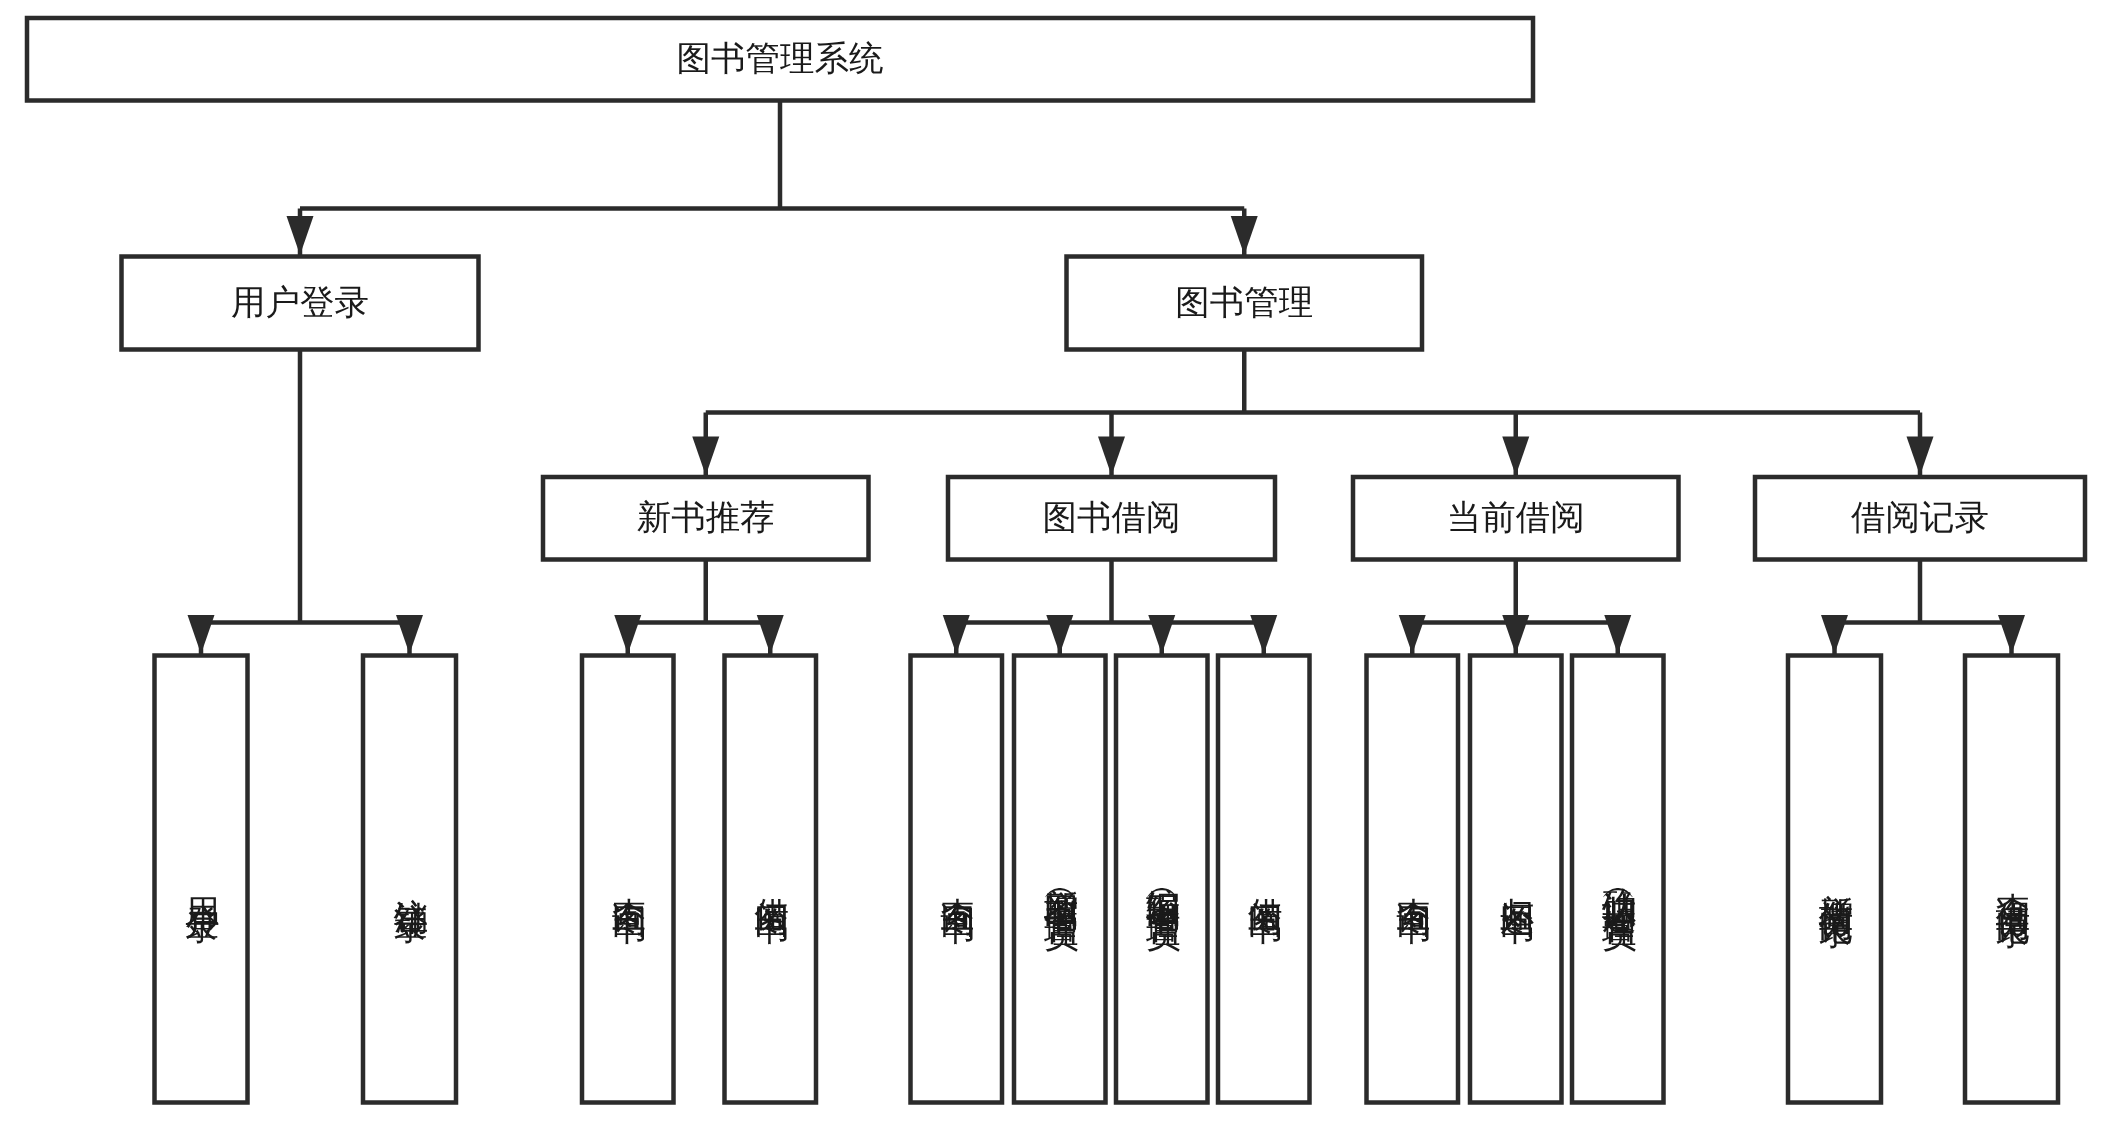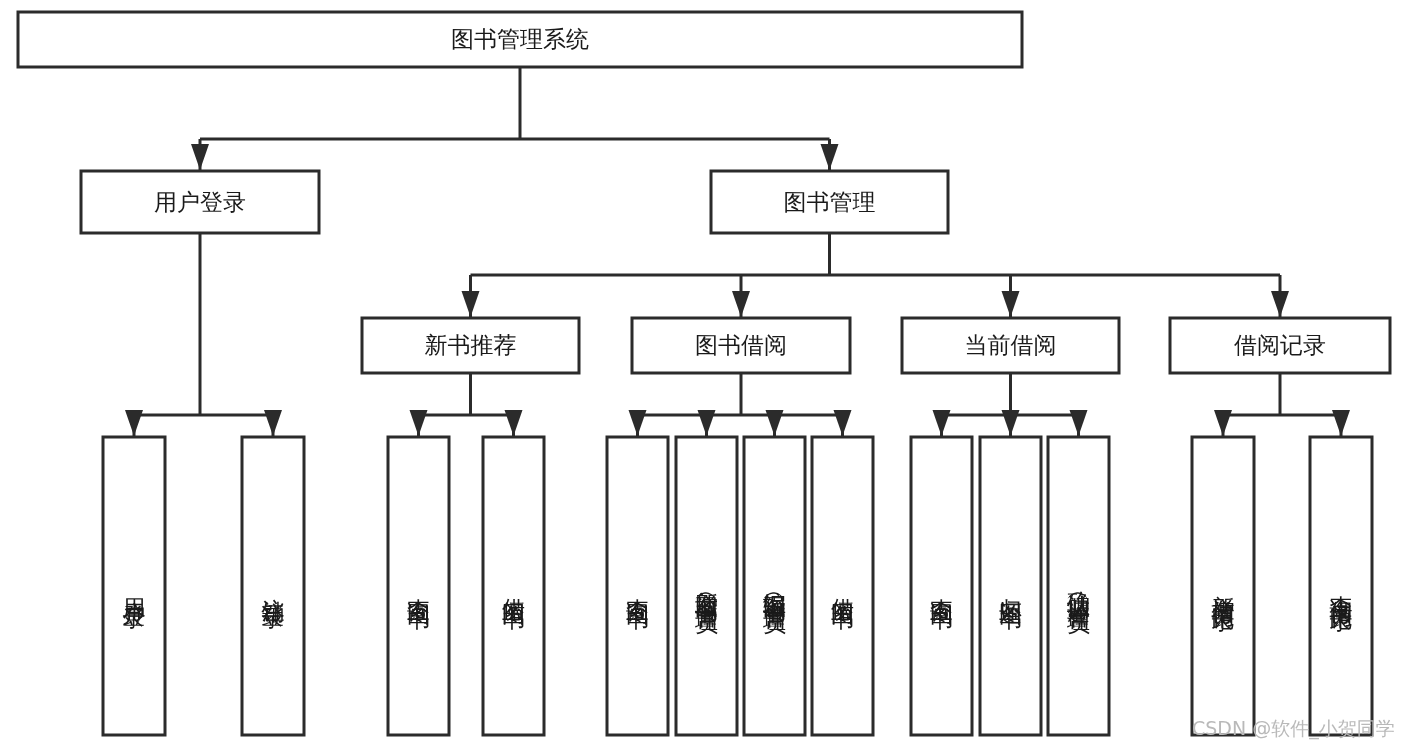--- a/index.html
+++ b/index.html
@@ -214,15 +214,14 @@
       <div class="leaf-label" style="left: 676px; top: 437px; width: 61px; height: 298px;">新增图书（管理员）</div>
       <div class="leaf-label" style="left: 744px; top: 437px; width: 61px; height: 298px;">编辑图书（管理员）</div>
       <div class="leaf-label" style="left: 812px; top: 437px; width: 61px; height: 298px;">借阅图书</div>
       <div class="leaf-label" style="left: 911px; top: 437px; width: 61px; height: 298px;">查询图书</div>
       <div class="leaf-label" style="left: 980px; top: 437px; width: 61px; height: 298px;">归还图书</div>
       <div class="leaf-label" style="left: 1048px; top: 437px; width: 61px; height: 298px;">确认归还（管理员）</div>
       <div class="leaf-label" style="left: 1192px; top: 437px; width: 62px; height: 298px;">新增借阅记录</div>
       <div class="leaf-label" style="left: 1310px; top: 437px; width: 62px; height: 298px;">查询借阅记录</div>
     </div>
 
-  <div class="watermark" style="left: 1192px; top: 716px; color: rgb(185, 185, 185);">CSDN @软件_小贺同学</div>
 
 </div>
 
 </body></html>

